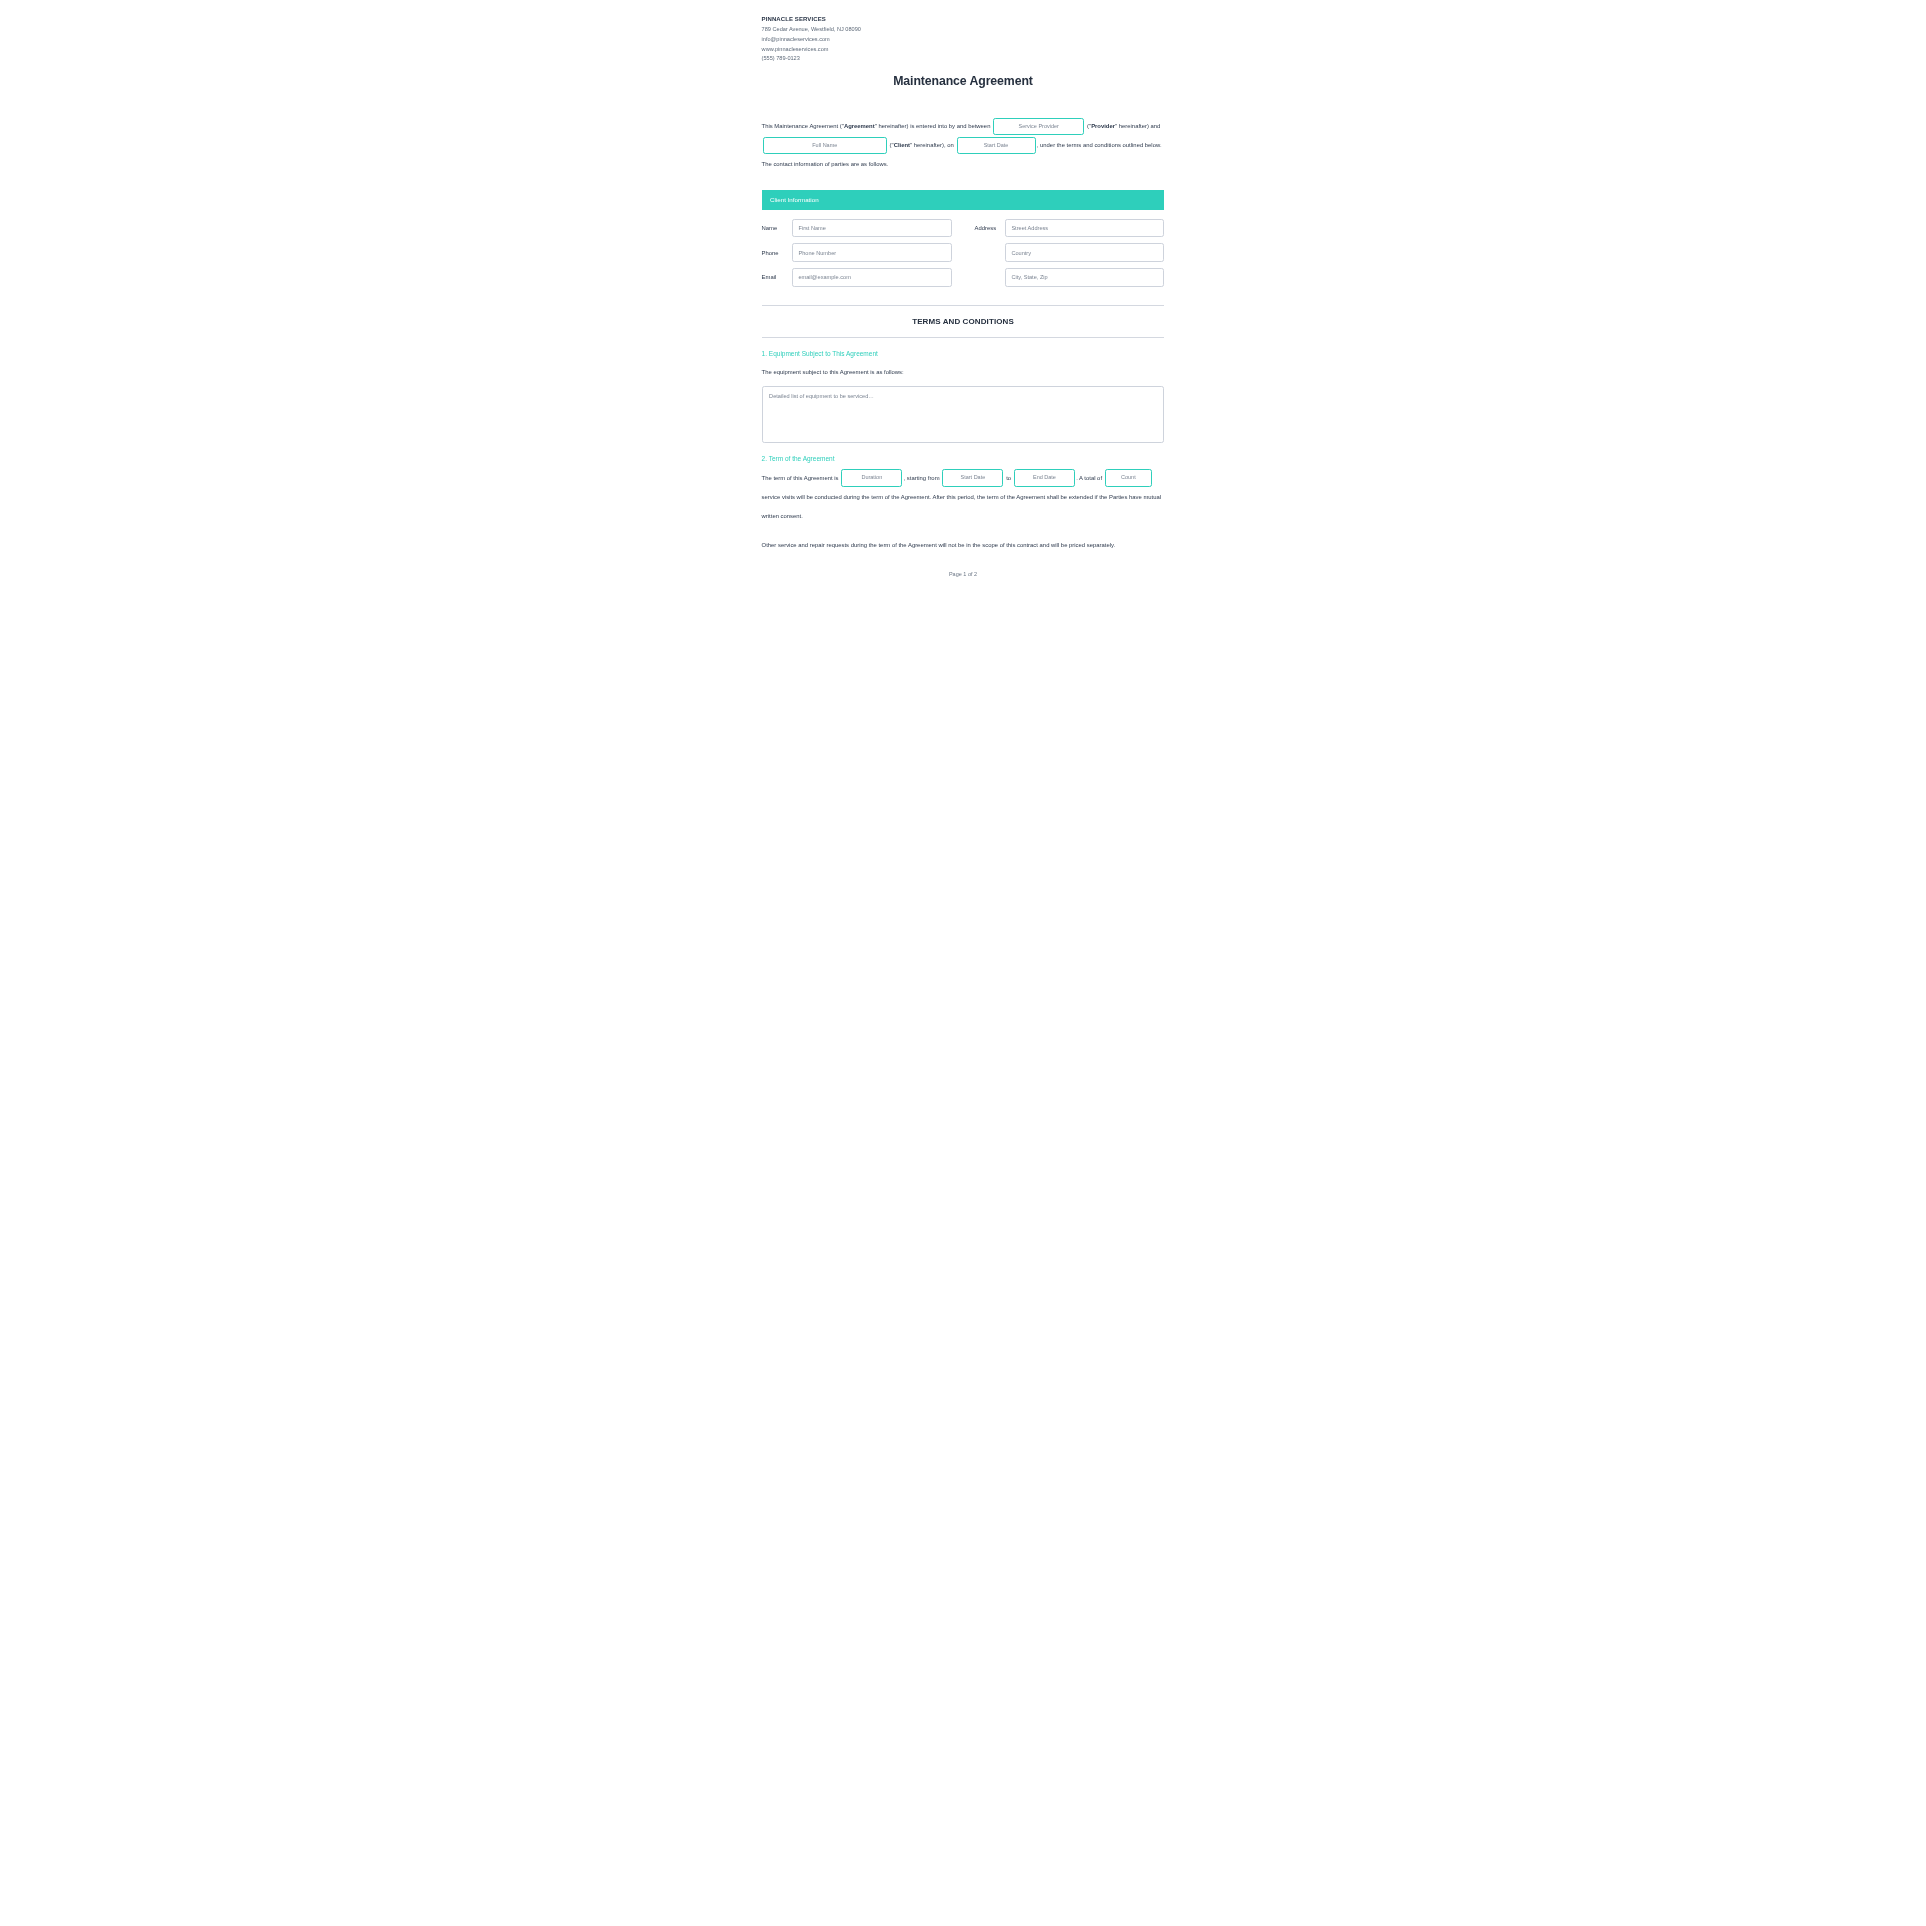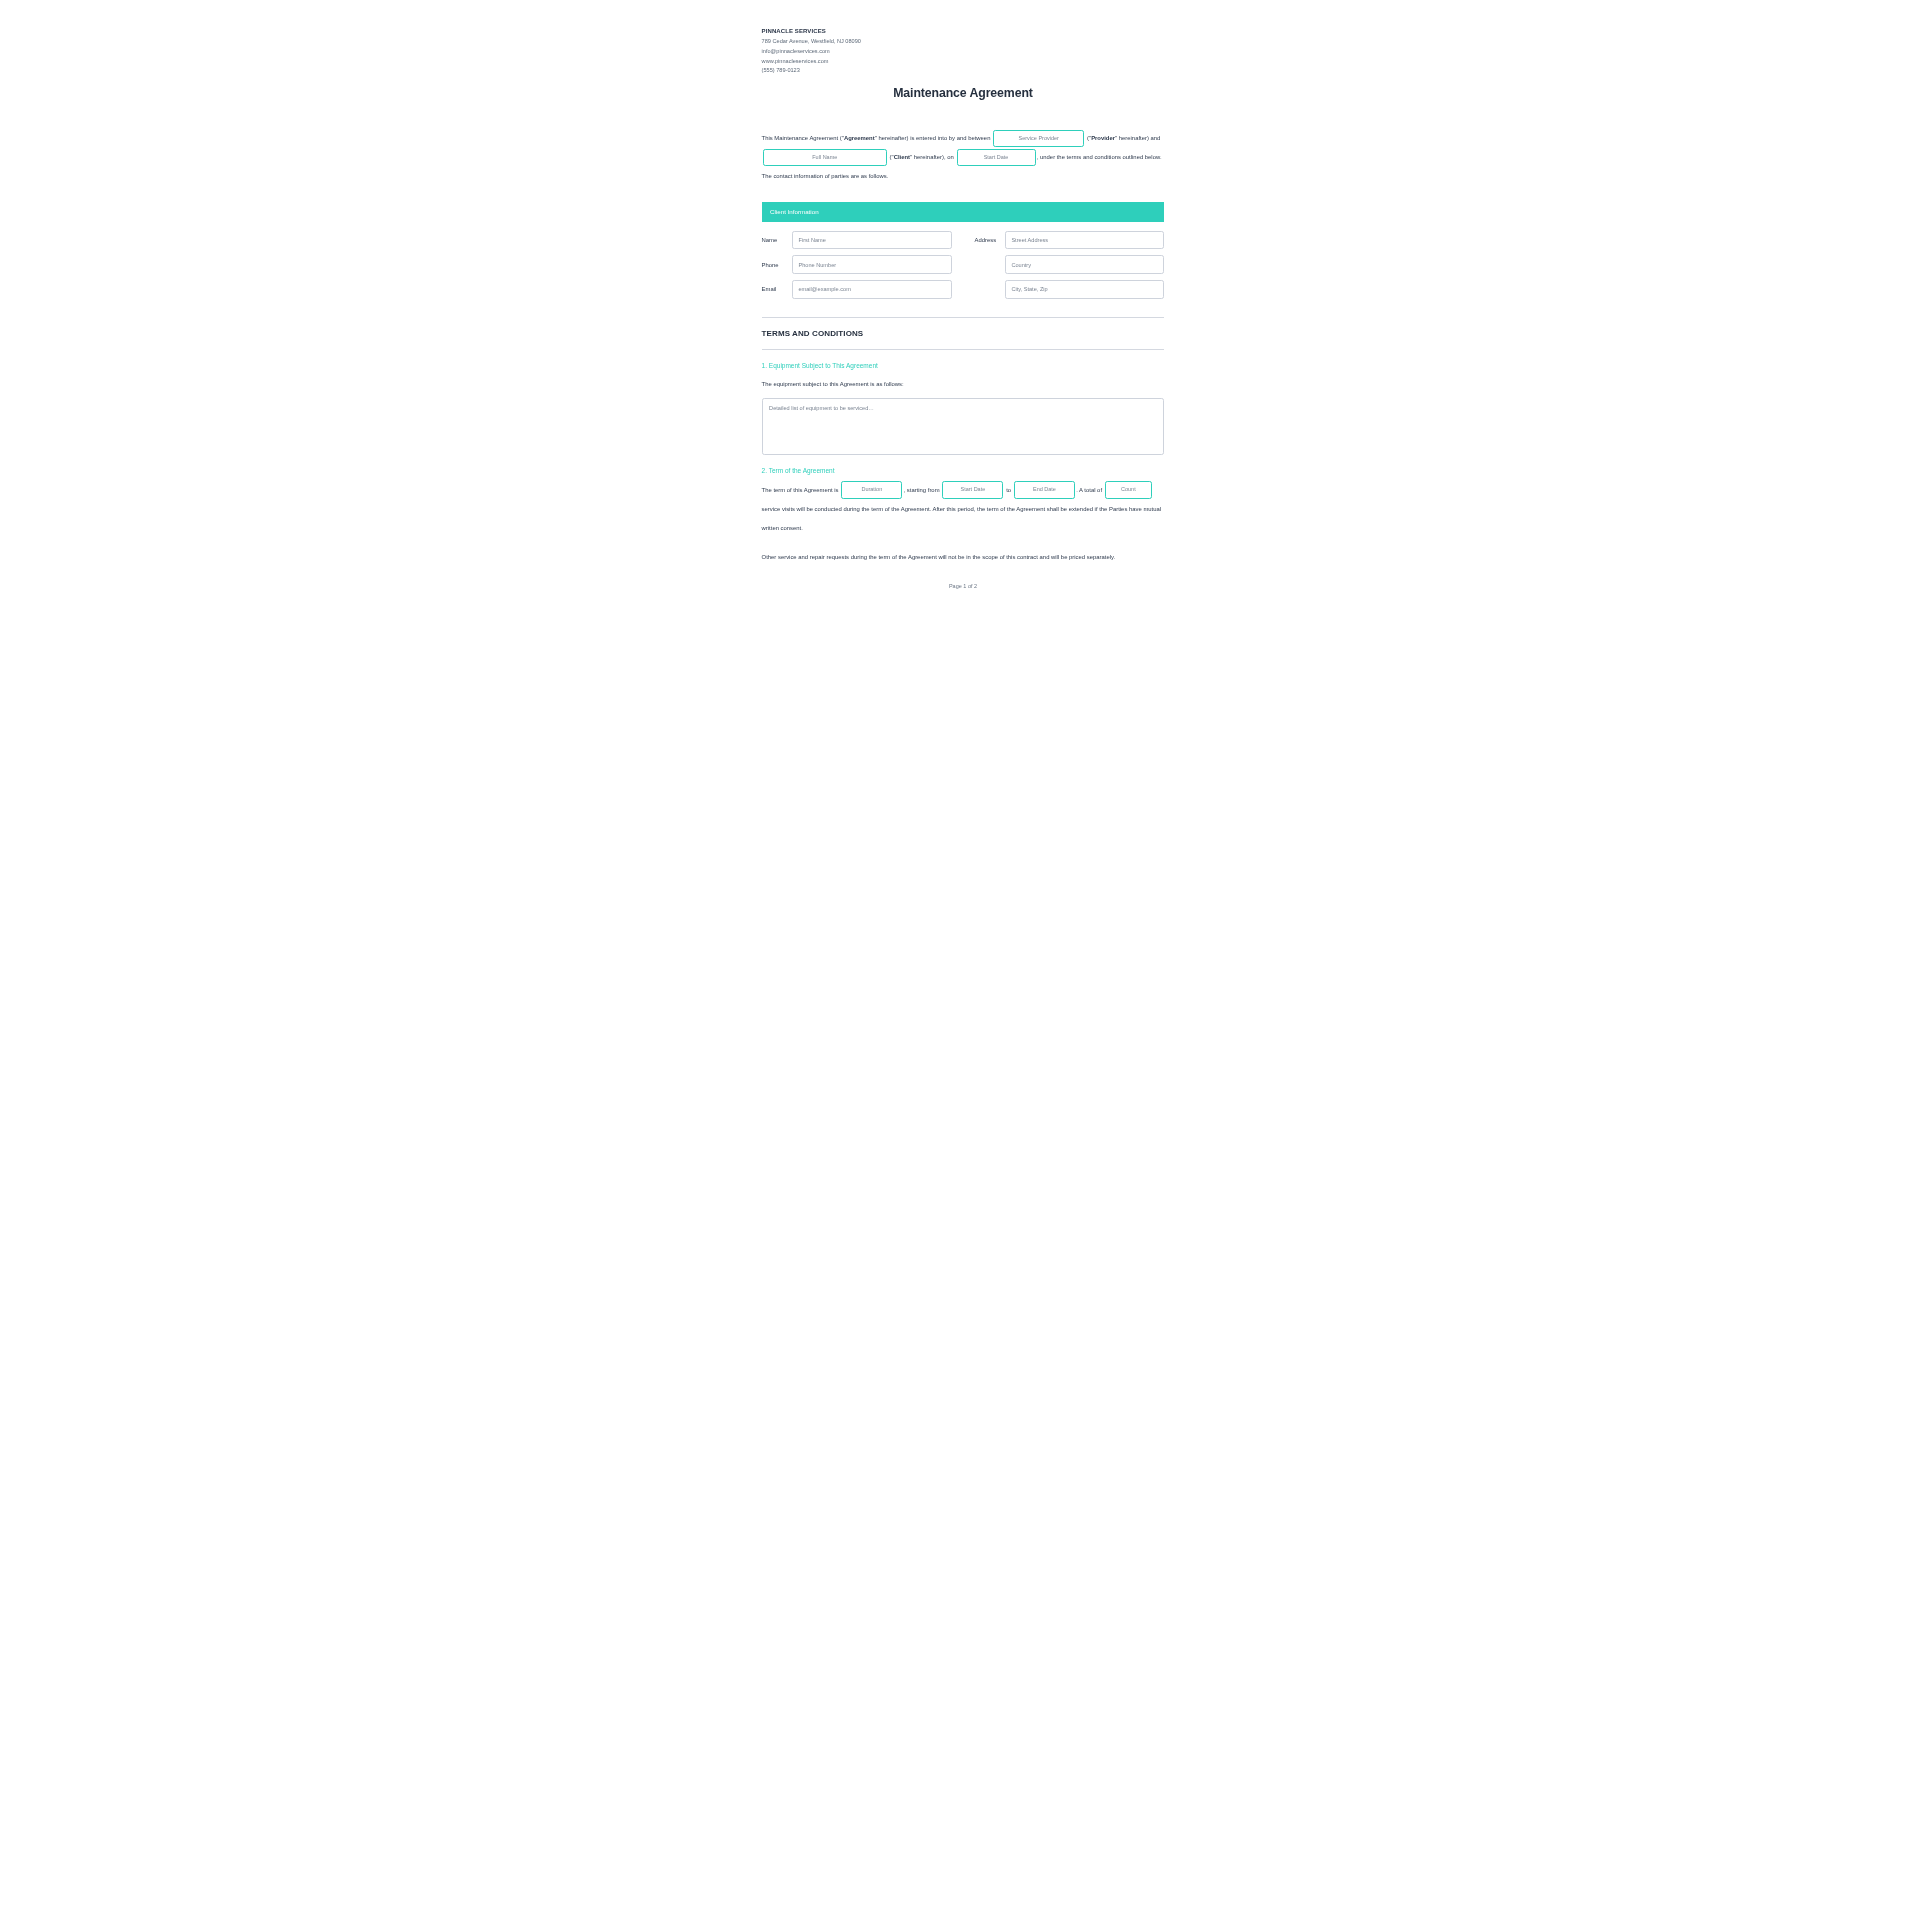--- a/index.html
+++ b/index.html
@@ -14,21 +14,21 @@
   *{box-sizing:border-box;}
   html,body{margin:0;padding:0;background:#ffffff;}
   body{
     font-family:"Liberation Sans", sans-serif;
     color:var(--ink);
     -webkit-font-smoothing:antialiased;
   }
   .page{
     width:426px;
     min-height:603px;
-    margin:16px auto;
+    margin:4px auto;
     position:relative;
     padding:11.6px 11.6px 0 11.6px;
     background:#fff;
   }
 
   
   .letterhead{padding-top:0px;}
   .company-name{
     font-size:6px;
     font-weight:700;
@@ -125,20 +125,21 @@
     min-width:0;
   }
 
   .rule{
     border:0;
     border-top:0.8px solid var(--rule);
     margin:12.3px 0 0 0;
   }
 
   .terms-title{
+    text-align:center;
     font-size:8px;
     font-weight:700;
     color:#26303f;
     letter-spacing:0.1px;
     margin:10.8px 0 10.8px 0;
   }
 
   .sec-h{
     color:var(--teal);
     font-size:6.5px;

